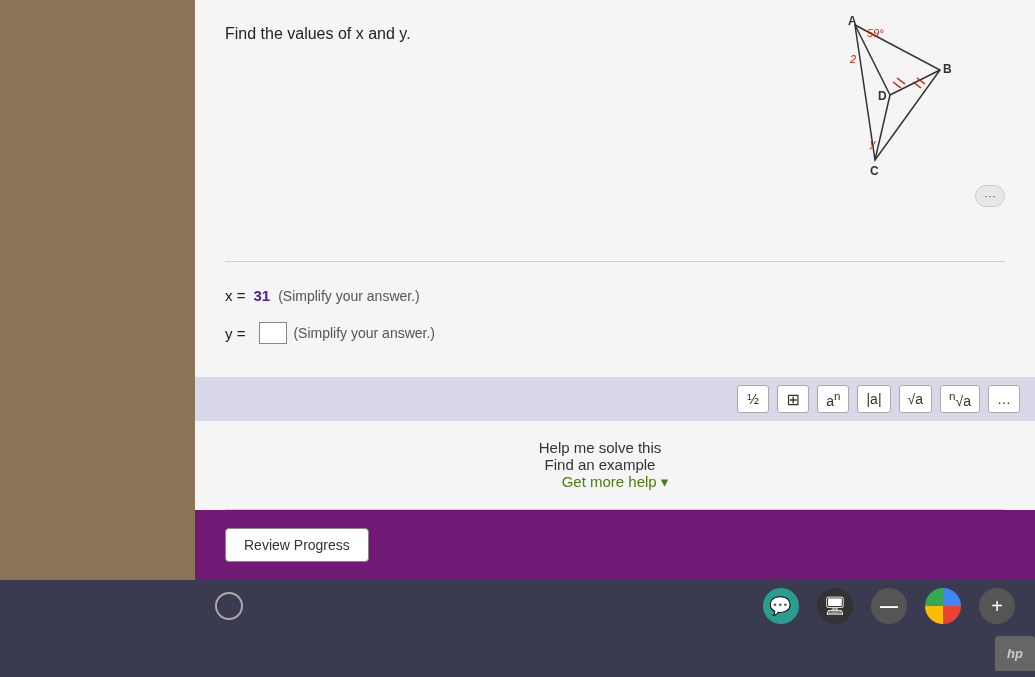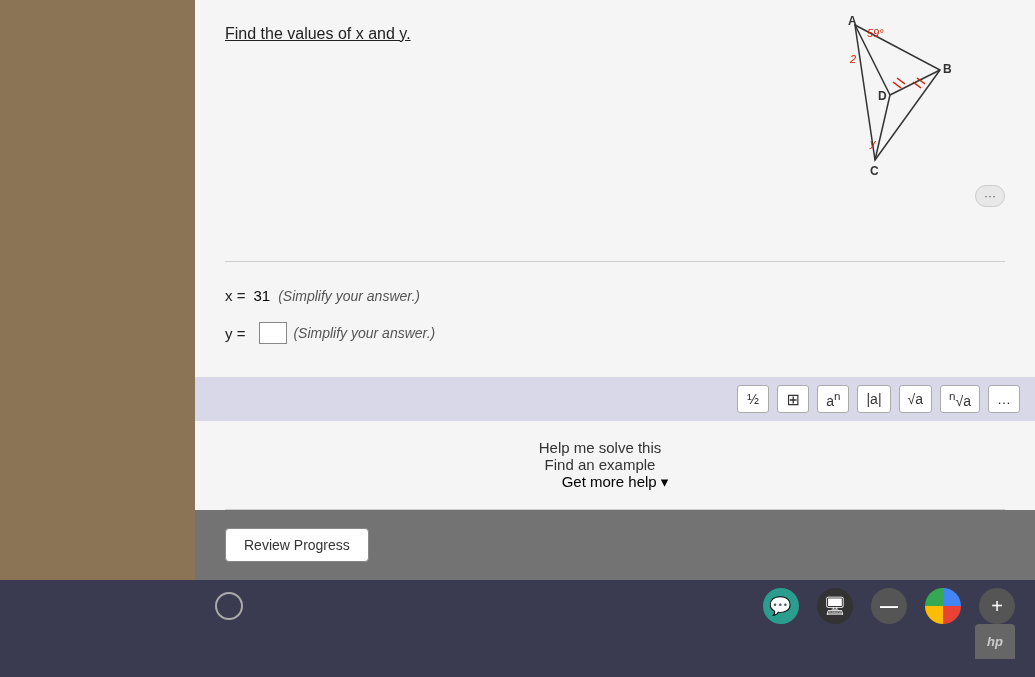--- a/index.html
+++ b/index.html
@@ -55,21 +55,20 @@
       display: flex;
       justify-content: space-between;
       align-items: flex-start;
       margin-bottom: 20px;
     }
 
     .problem-text {
       font-size: 16px;
       color: #222;
       font-weight: normal;
-      text-decoration: underline;
     }
 
     
     .triangle-container {
       position: absolute;
       top: 15px;
       right: 80px;
       width: 160px;
       height: 160px;
     }
@@ -114,27 +113,26 @@
       color: #222;
     }
 
     .answer-value {
       color: #222;
       font-weight: normal;
       margin-right: 8px;
     }
 
     .answer-bold {
-      font-weight: normal;
-      color: #000000;
+      font-weight: bold;
+      color: #4c1d95;
     }
 
     .answer-hint {
       color: #555;
-      font-style: italic;
       font-size: 14px;
     }
 
     .answer-input-box {
       display: inline-block;
       width: 28px;
       height: 22px;
       border: 1px solid #888;
       margin: 0 6px;
       vertical-align: middle;
@@ -181,38 +179,38 @@
       font-size: 15px;
       color: #333;
       text-decoration: none;
       cursor: pointer;
       margin-right: 30px;
       font-weight: normal;
     }
 
     .get-more-help {
       font-size: 15px;
-      color: #000000;
+      color: #4d7c0f;
       cursor: pointer;
       display: flex;
       align-items: center;
       gap: 4px;
     }
 
     
     .bottom-divider {
       height: 1px;
       background: #ccc;
       margin: 0 30px;
     }
 
     
     .review-section {
       padding: 18px 30px;
-      background: #737373;
+      background: #701a75;
       text-decoration: underline;
     }
 
     .review-btn {
       border: 1px solid #888;
       background: white;
       padding: 8px 18px;
       font-size: 14px;
       border-radius: 4px;
       cursor: pointer;
@@ -270,27 +268,27 @@
       cursor: pointer;
     }
 
     .icon-teal { background: #2a9d8f; }
     .icon-dark { background: #333; }
     .icon-gray { background: #555; }
 
     
     .hp-area {
       position: absolute;
-      bottom: 16px;
+      bottom: 4px;
       right: 0;
       width: 60px;
       height: 40px;
       display: flex;
       align-items: center;
-      justify-content: flex-start;
+      justify-content: flex-end;
     }
 
     .hp-logo {
       width: 40px;
       height: 35px;
       background: #666;
       border-radius: 4px 4px 0 0;
       display: flex;
       align-items: center;
       justify-content: center;

